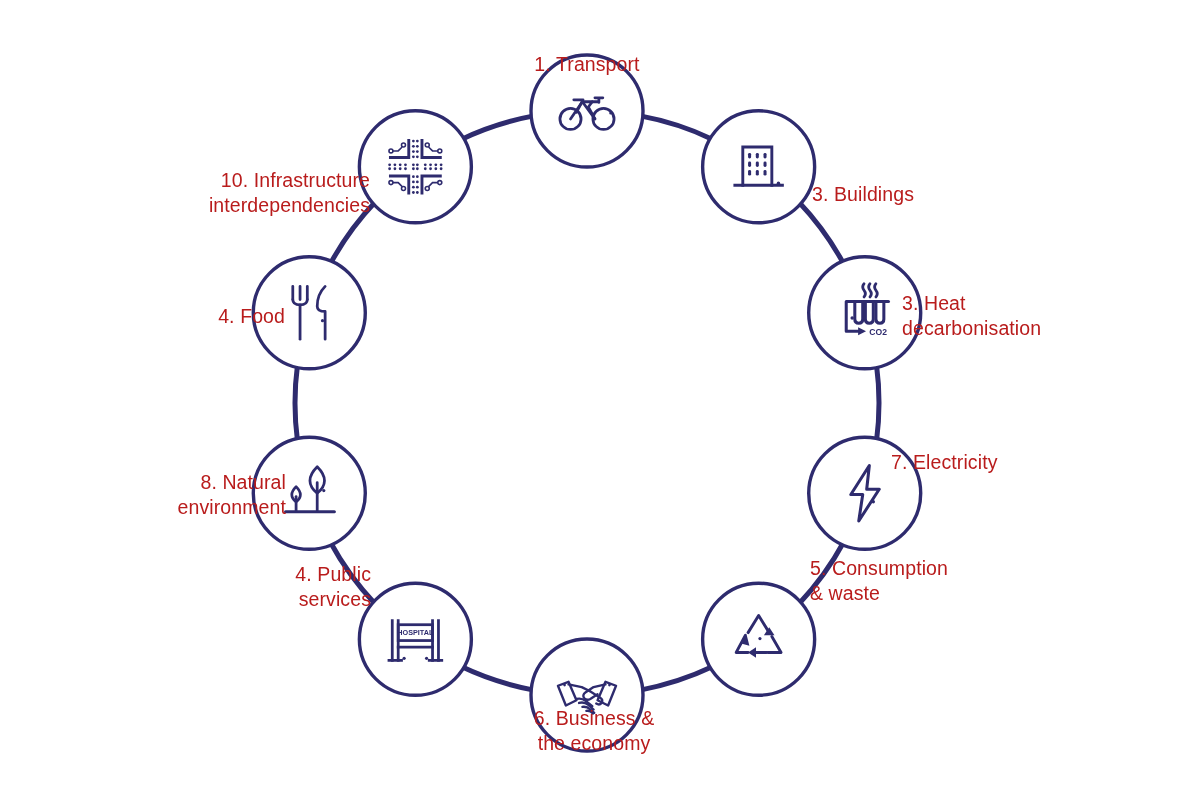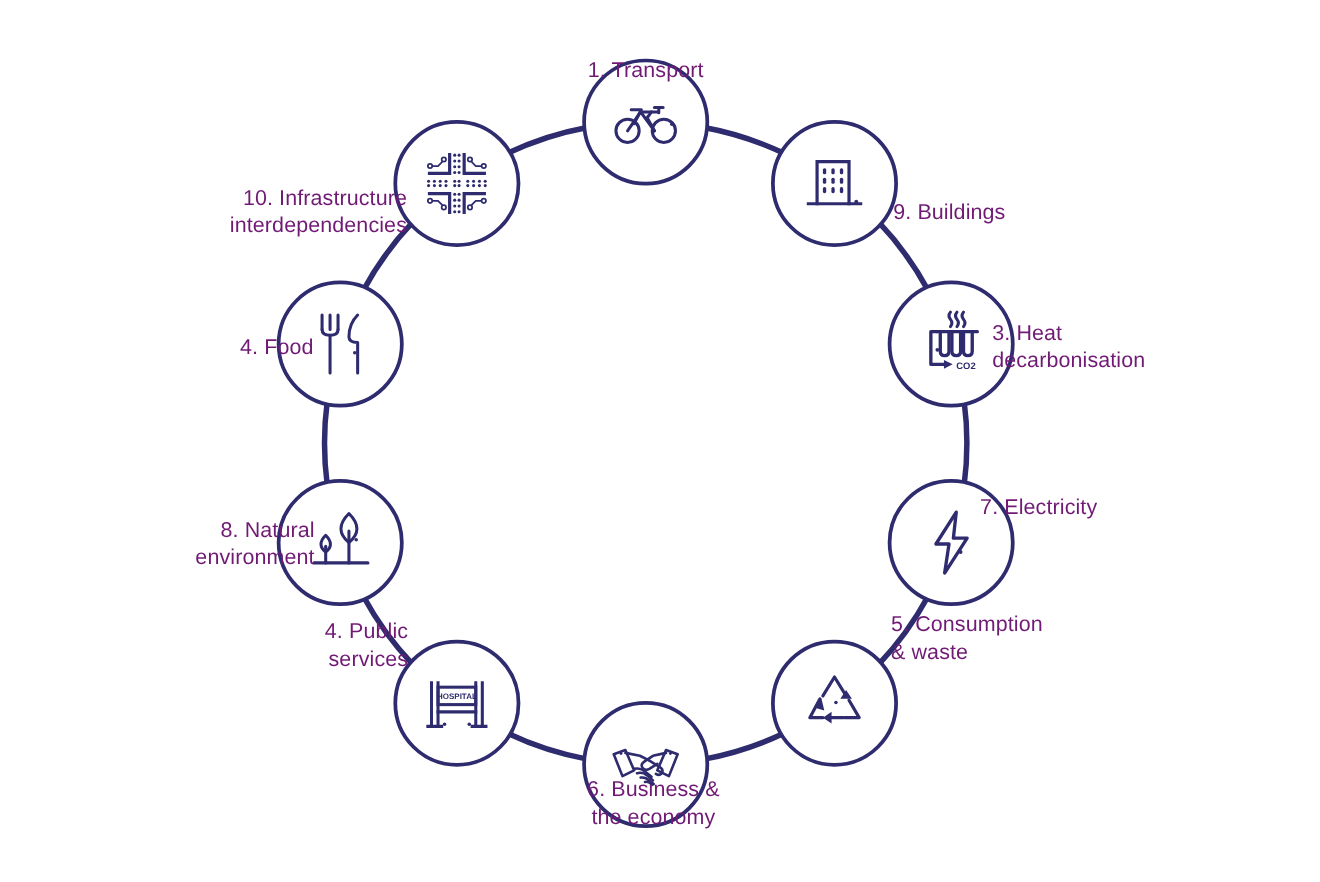--- a/index.html
+++ b/index.html
@@ -24,21 +24,21 @@
     left: 0;
     top: 0;
     width: 1200px;
     height: 802px;
   }
   .node-label {
     position: absolute;
     font-family: "Liberation Sans", sans-serif;
     font-size: 19.5px;
     line-height: 25px;
-    color: #701a75;
+    color: #b91c1c;
     white-space: pre-line;
     letter-spacing: 0.1px;
   }
   .lbl-center { text-align: center; transform: translate(-50%, 0); }
   .lbl-left   { text-align: right;  transform: translate(-100%, -50%); }
   .lbl-right  { text-align: left;   transform: translate(0, -50%); }
 </style>
 </head>
 <body>
 
@@ -312,21 +312,21 @@
         </g>
         <g>
           <circle cx="415.3667063305978" cy="166.7670376425154" r="56" fill="#ffffff" stroke="#2e2b6e" stroke-width="3.4"></circle>
           <use href="#ic-circuit" x="382.3667063305978" y="133.7670376425154" width="66" height="66"></use>
         </g>
       </g>
   </svg>
 
   <div id="labels">
       <div class="node-label lbl-center" style="left: 587px; top: 52px;">1. Transport</div>
-      <div class="node-label lbl-right" style="left: 812px; top: 194px;">9. Buildings</div>
+      <div class="node-label lbl-right" style="left: 812px; top: 194px;">3. Buildings</div>
       <div class="node-label lbl-right" style="left: 902px; top: 316px;">3. Heat
 decarbonisation</div>
       <div class="node-label lbl-right" style="left: 891px; top: 462px;">7. Electricity</div>
       <div class="node-label lbl-right" style="left: 810px; top: 581px;">5. Consumption
 &amp; waste</div>
       <div class="node-label lbl-center" style="left: 594px; top: 706px;">6. Business &amp;
 the economy</div>
       <div class="node-label lbl-left" style="left: 371px; top: 587px;">4. Public
 services</div>
       <div class="node-label lbl-left" style="left: 286px; top: 462px; margin-top: 33px;">8. Natural

